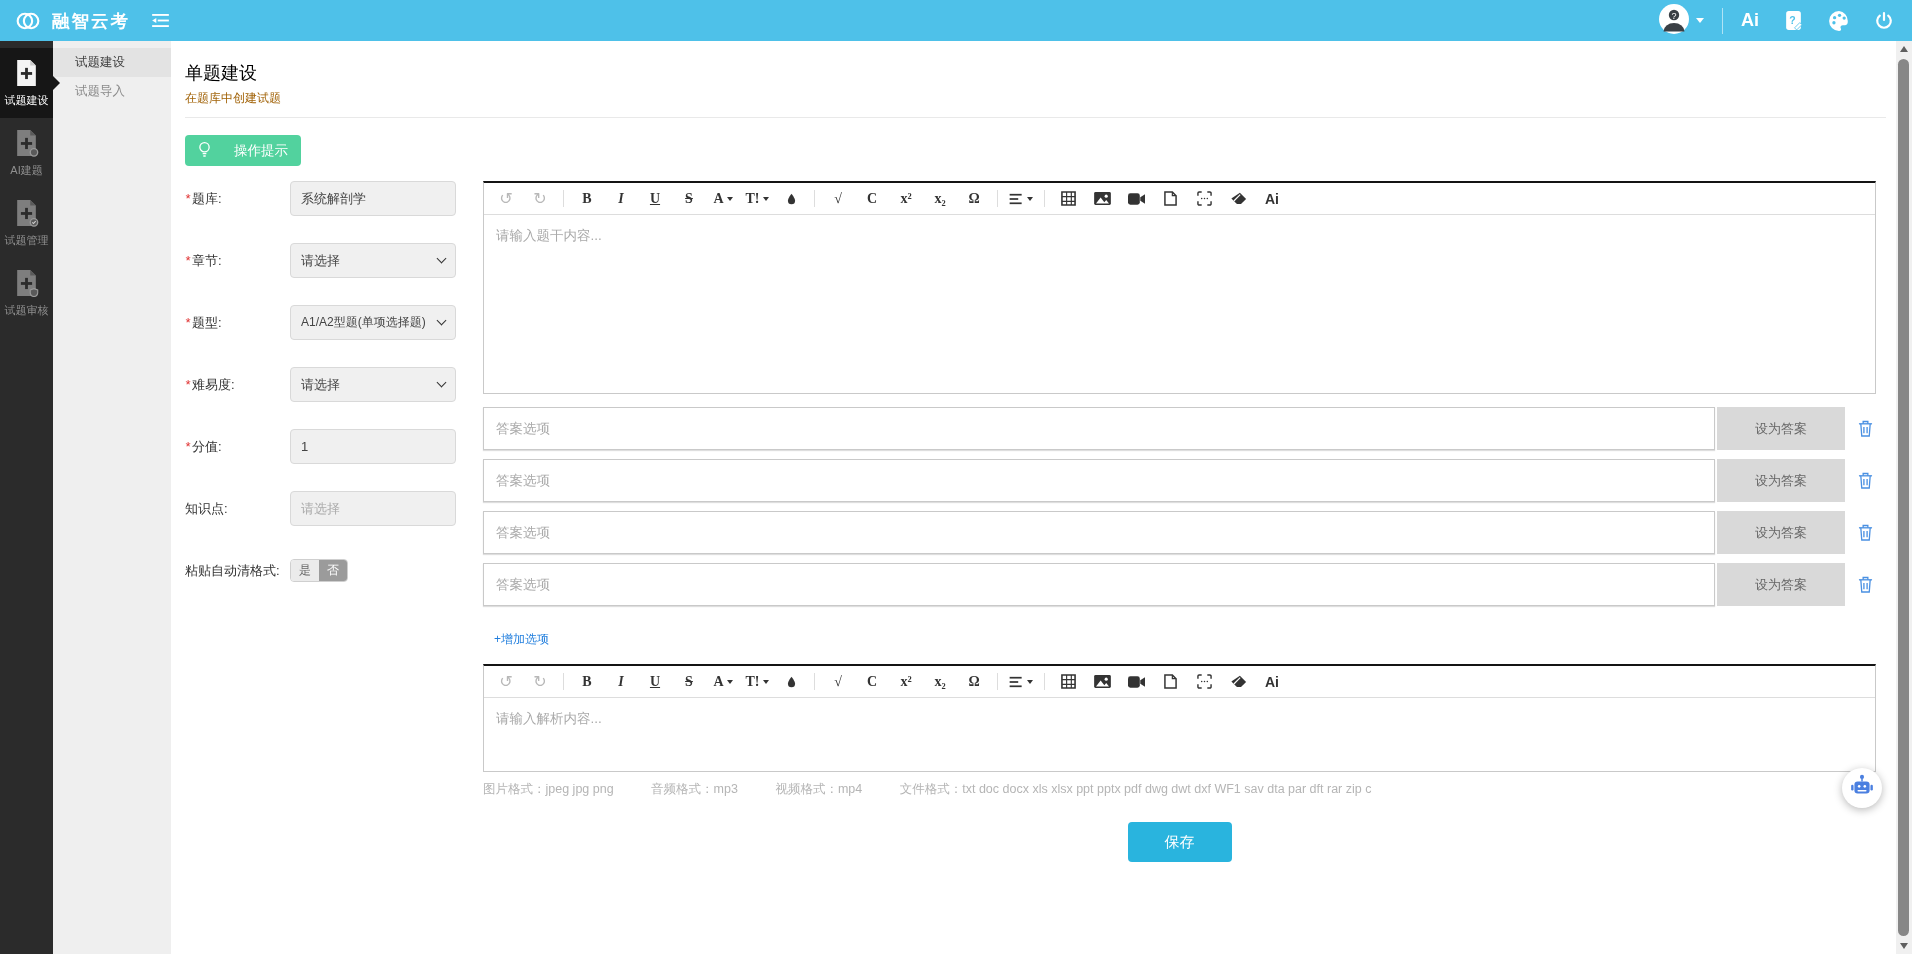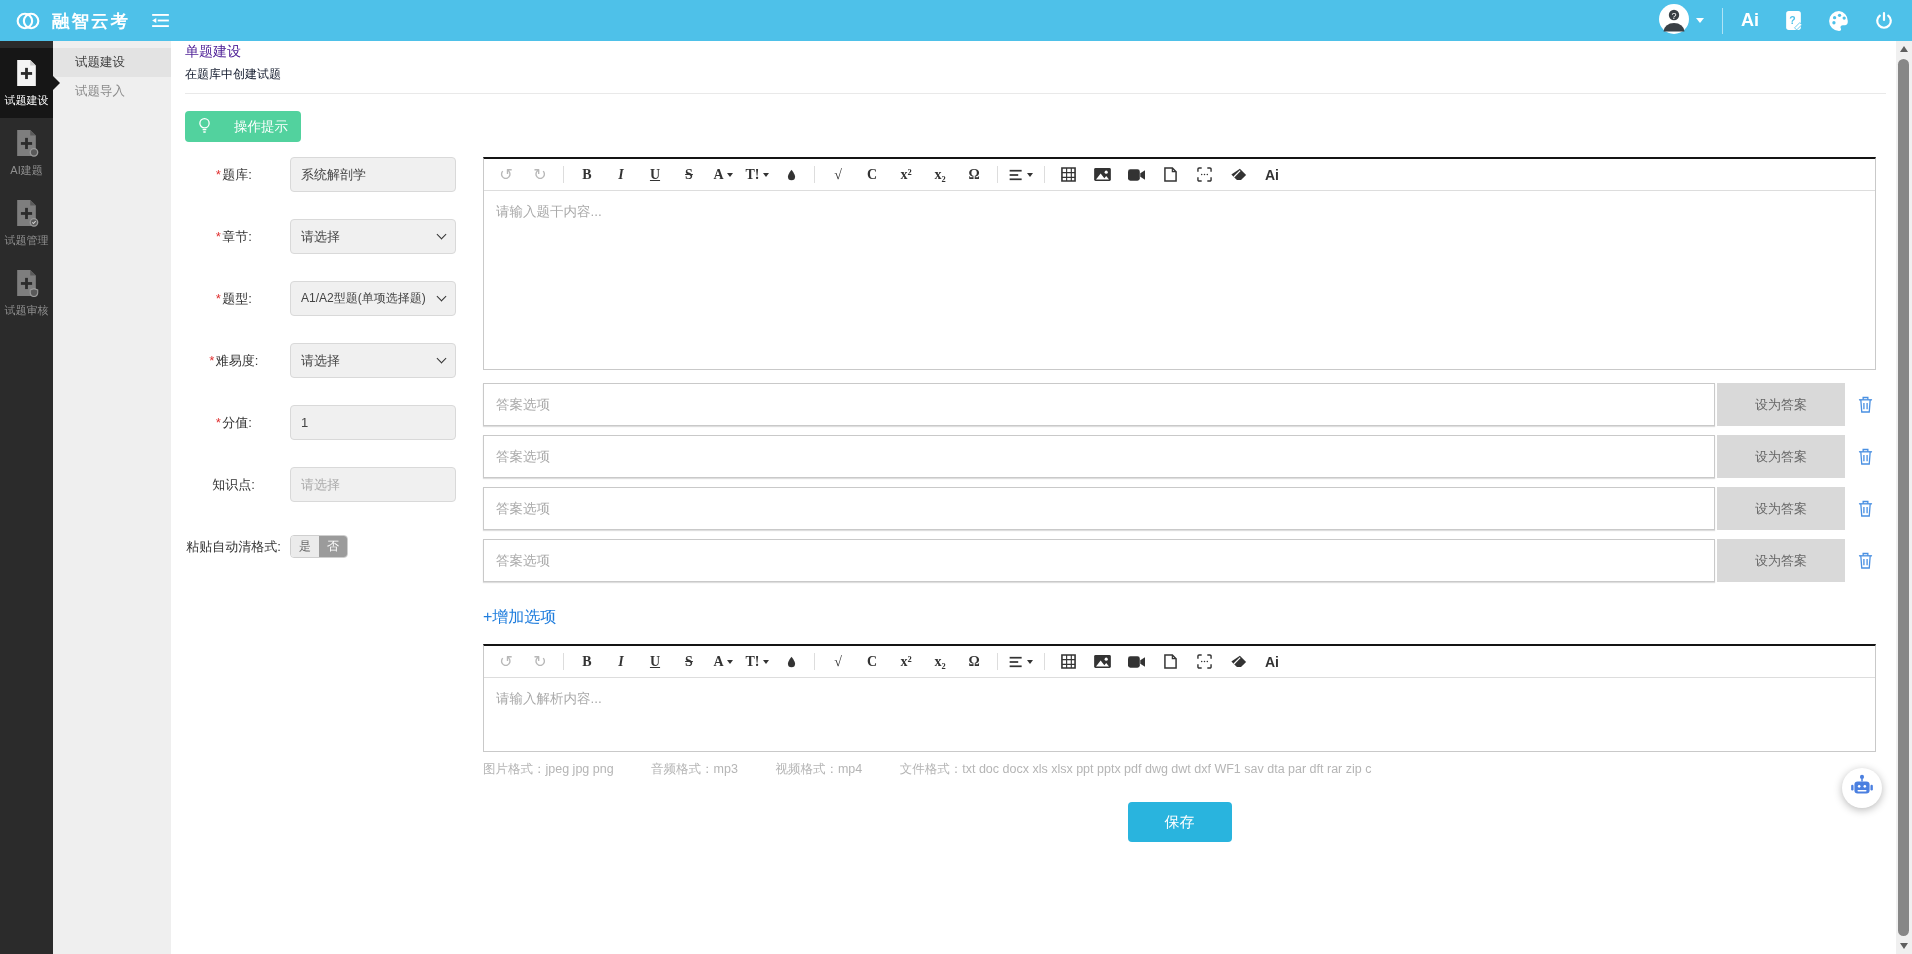--- a/index.html
+++ b/index.html
@@ -34,30 +34,30 @@
     border-top:7px solid transparent; border-bottom:7px solid transparent; border-left:7px solid #161616; }
 
   
   .submenu { position:absolute; top:41px; left:53px; bottom:0; width:118px; background:#efefef; padding-top:7px; z-index:2; }
   .submenu-item { height:29px; line-height:29px; padding-left:22px; font-size:12.5px; color:#8a8a8a; cursor:pointer; }
   .submenu-item.active { background:#e3e3e3; color:#404040; }
 
   
   .main { position:absolute; top:41px; left:171px; right:16px; bottom:0; background:#fff;
     padding-left:14px; overflow:hidden; }
-  .page-title { margin-top:2px; font-size:14px; color:#4c1d95; font-weight:500; }
-  .page-sub { margin-top:5px; font-size:12px; color:#0f172a; }
+  .page-title { margin-top:20px; font-size:18px; color:#000000; font-weight:500; }
+  .page-sub { margin-top:5px; font-size:12px; color:#a16207; }
   .hr { margin-top:10px; margin-right:10px; border-bottom:1px solid #e9e9e9; }
   .hint-btn { margin-top:17px; display:inline-flex; align-items:center; gap:23px; height:31px;
     padding:0 13px; background:#52d29e; color:#fff; border:none; border-radius:4px; font-size:13.5px; cursor:pointer; }
 
   .content { display:flex; margin-top:15px; }
   .form-col { width:298px; flex-shrink:0; }
   .frow { display:flex; align-items:center; margin-bottom:27px; height:35px; }
-  .flabel { width:105px; text-align:center; padding-right:8px; font-size:13px; color:#333; flex-shrink:0; }
+  .flabel { width:105px; text-align:left; padding-right:8px; font-size:13px; color:#333; flex-shrink:0; }
   .req { color:#e03131; margin-right:2px; }
   .ctrl { width:166px; height:35px; background:#f0f0f0; border:1px solid #d9d9d9; border-radius:4px;
     font-size:13px; color:#444; padding:0 10px; font-family:inherit; }
   .ctrl::placeholder { color:#aaa; }
   .selectbox { display:flex; align-items:center; justify-content:space-between; cursor:pointer; }
   .chev { width:7px; height:7px; border-right:1.7px solid #333; border-bottom:1.7px solid #333;
     transform:rotate(45deg); margin-top:-4px; }
   .toggle { display:inline-flex; border:1px solid #cfcfcf; border-radius:4px; overflow:hidden; height:23px; }
   .toggle span { width:28px; text-align:center; font-size:12px; line-height:21px; cursor:pointer; }
   .toggle .t-yes { background:#ebebeb; color:#666; }
@@ -82,21 +82,21 @@
 
   
   .answers { margin-top:13px; }
   .arow { display:flex; align-items:center; height:43px; margin-bottom:9px; }
   .ainput { flex:1; height:43px; border:1px solid #c9c9c9; box-shadow:0 1px 1px rgba(0,0,0,.13);
     padding:0 12px; font-size:13.5px; color:#444; font-family:inherit; }
   .ainput::placeholder { color:#aaa; }
   .abtn { width:128px; height:43px; margin-left:2px; background:#d9d9d9; border:none; color:#666;
     font-size:13px; cursor:pointer; font-family:inherit; }
   .trash { margin-left:13px; margin-right:3px; display:flex; cursor:pointer; }
-  .add-link { display:inline-block; margin-top:16px; color:#1f7ddd; font-size:16px; cursor:pointer; }
+  .add-link { display:inline-block; margin-top:16px; color:#1f7ddd; font-size:12px; cursor:pointer;margin-left:11px; }
   .editor2 { margin-top:16px; }
   .formats { margin-top:9px; font-size:12.5px; color:#b5b5b5; }
   .formats span { margin-right:34px; }
   .save-wrap { text-align:center; margin-top:24px; }
   .save-btn { background:#29b4de; color:#fff; border:none; border-radius:4px; height:40px; width:104px;
     font-size:15px; cursor:pointer; font-family:Liberation Sans, sans-serif; }
 
   
   .robot-fab { position:absolute; right:30px; bottom:146px; width:40px; height:40px; border-radius:50%;
     background:#fff; box-shadow:0 2px 8px rgba(0,0,0,.28); display:flex; align-items:center; justify-content:center;

